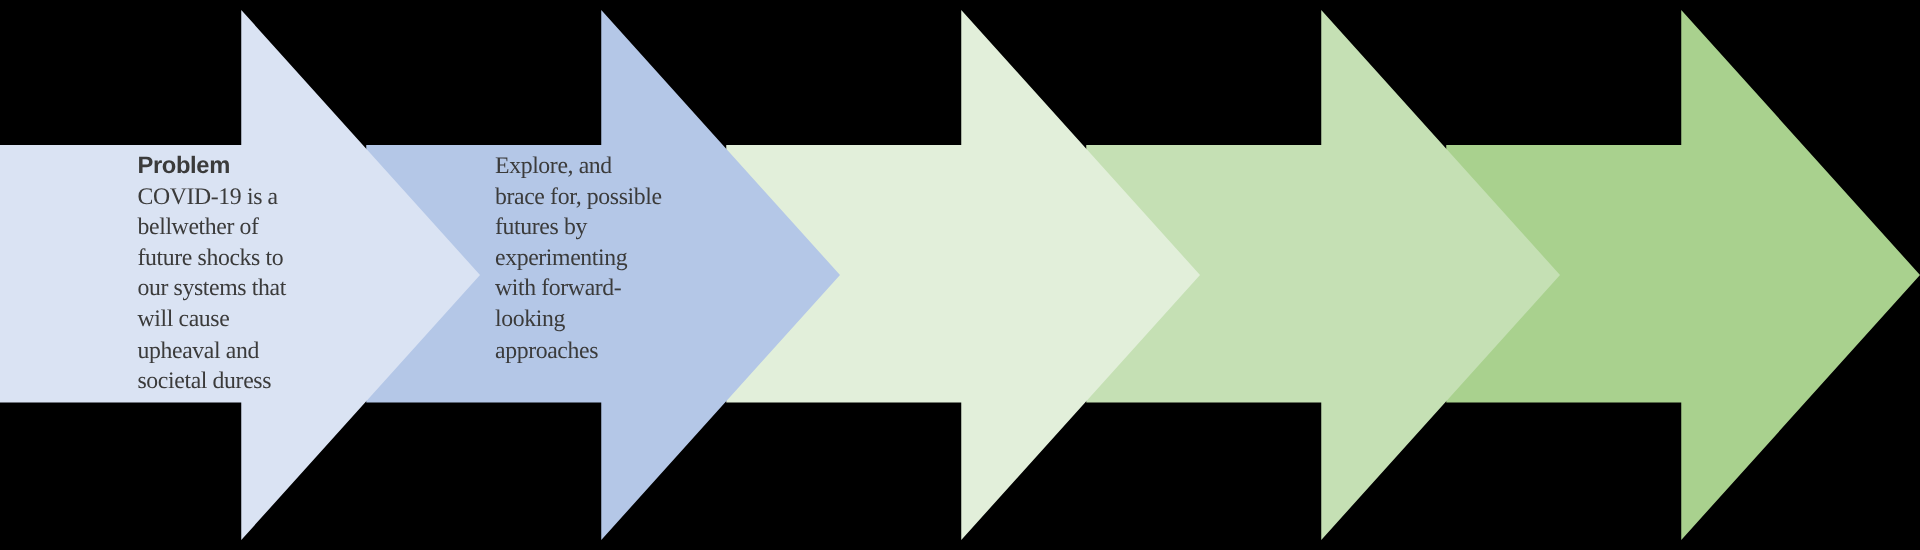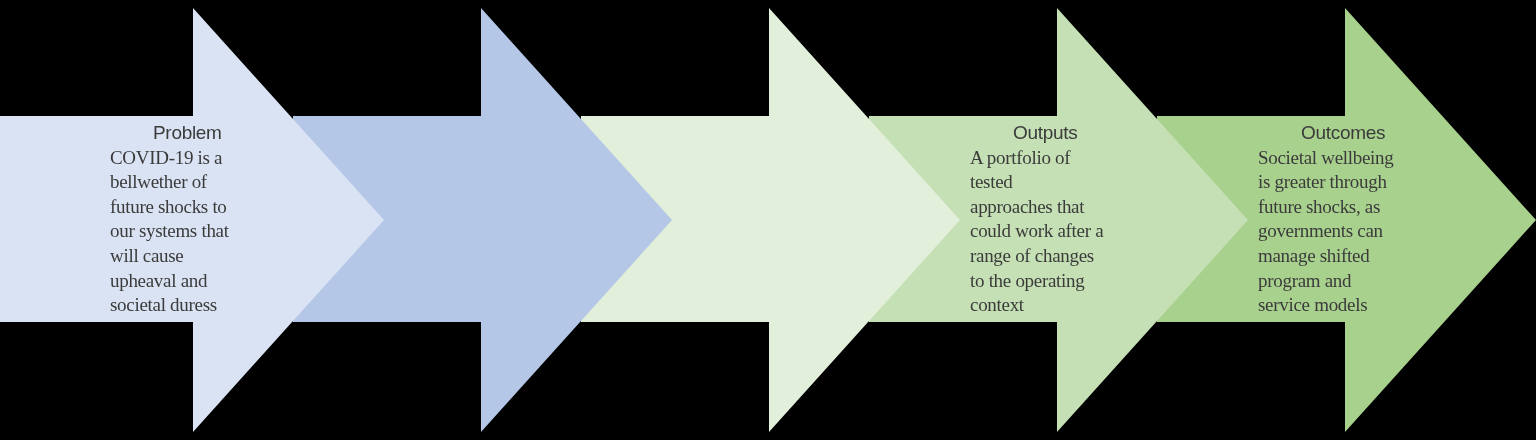--- a/index.html
+++ b/index.html
@@ -27,23 +27,22 @@
   .arrow-label {
     position: absolute;
     top: 121px;
     width: 210px;
     color: #3b3b3b;
     font-size: 19px;
     line-height: 24.6px;
     letter-spacing: -0.3px;
   }
   .arrow-title {
-    font-weight: normal;
+    font-weight: bold;
     white-space: pre;
-    margin-left: 43px;
   }
   .arrow-body {
     white-space: pre;
     font-family: Liberation Serif, serif;
   }
   .lbl-0 { left: 110px; }
   .lbl-1 { left: 396px; }
   .lbl-2 { left: 684px; }
   .lbl-3 { left: 970px; }
   .lbl-4 { left: 1258px; }
@@ -67,38 +66,25 @@
     <div class="arrow-body">COVID-19 is a
 bellwether of
 future shocks to
 our systems that
 will cause
 upheaval and
 societal duress</div>
   </div>
 
   <div class="arrow-label lbl-1">
+    <div class="arrow-body">Explore, and
+brace for, possible
+futures by
+experimenting
+with forward-
+looking
+approaches</div>
   </div>
 
 
-  <div class="arrow-label lbl-3">
-    <div class="arrow-title">Outputs</div>
-    <div class="arrow-body">A portfolio of
-tested
-approaches that
-could work after a
-range of changes
-to the operating
-context</div>
-  </div>
 
-  <div class="arrow-label lbl-4">
-    <div class="arrow-title">Outcomes</div>
-    <div class="arrow-body">Societal wellbeing
-is greater through
-future shocks, as
-governments can
-manage shifted
-program and
-service models</div>
-  </div>
 
 </div>
 
 </body></html>

